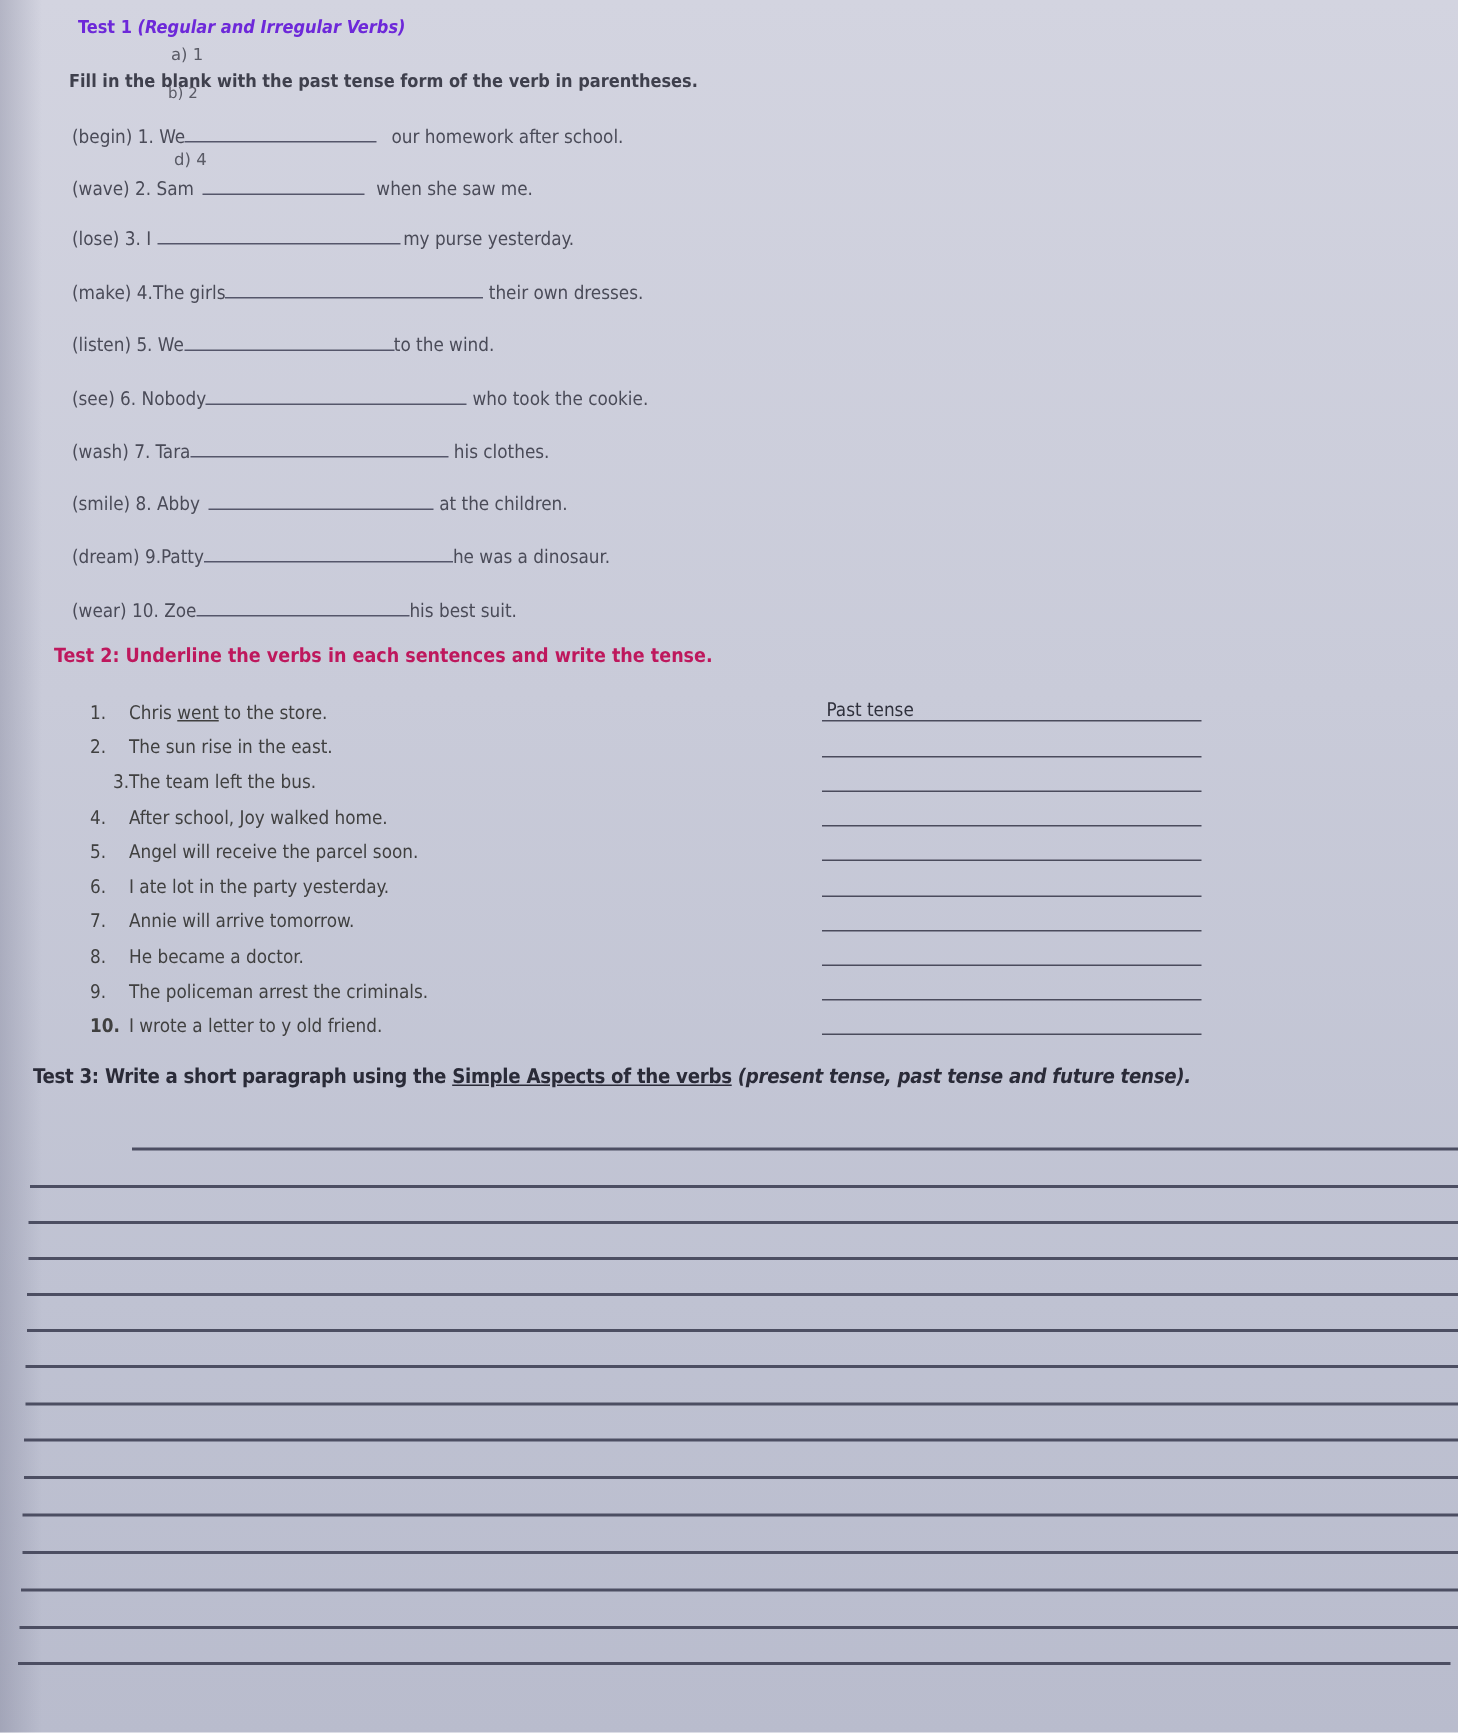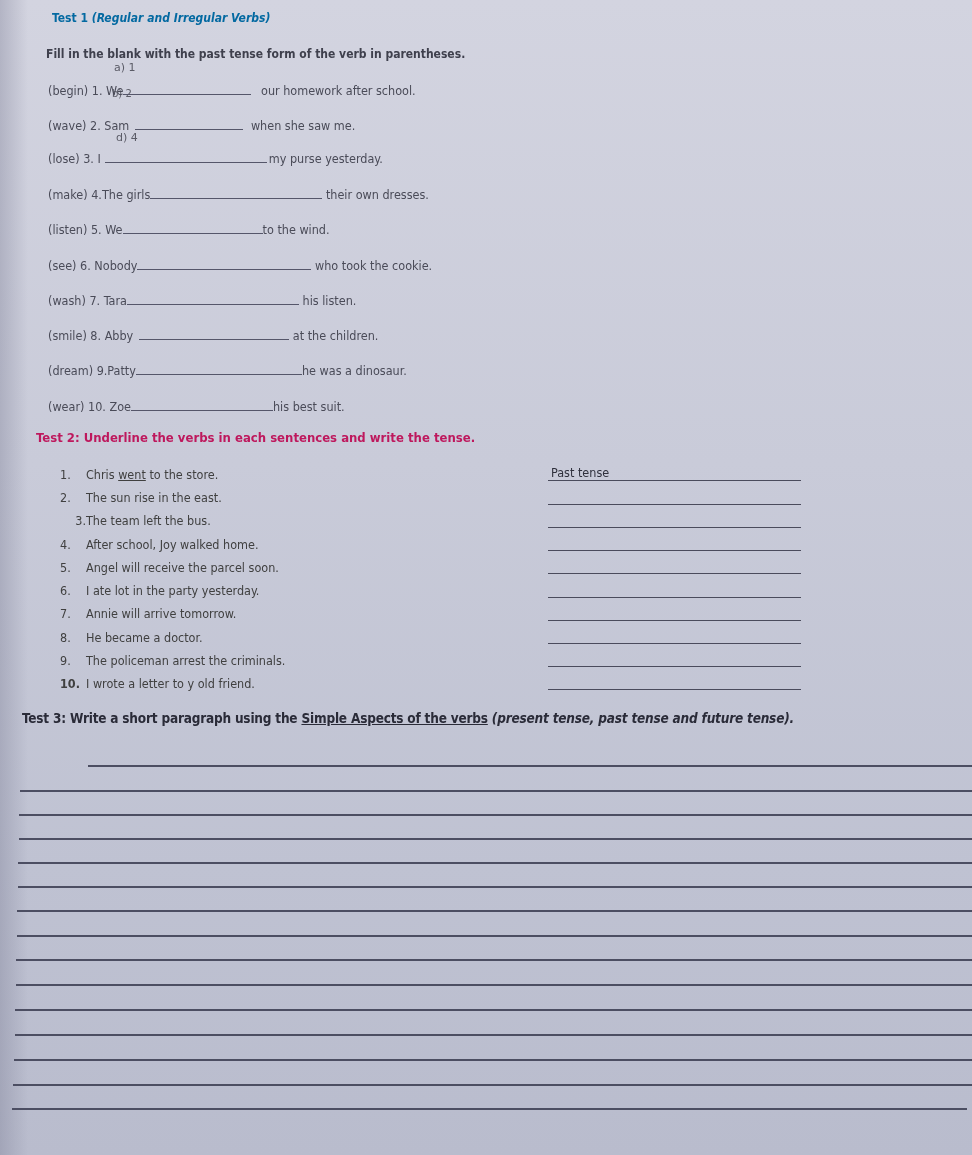--- a/index.html
+++ b/index.html
@@ -7,24 +7,24 @@
       width: 972px; height: 1155px; overflow: hidden; position: relative;
       background: linear-gradient(180deg, #d3d4e0 0%, #c9cbd9 40%, #bfc2d2 75%, #b9bccd 100%);
       font-family: "DejaVu Sans Condensed", "DejaVu Sans", sans-serif;
       color: #3a3b47;
     }
     .shade-left {
       position: absolute; left: 0; top: 0; width: 28px; height: 1155px;
       background: linear-gradient(90deg, rgba(120,122,145,0.35), rgba(120,122,145,0));
     }
     .abs { position: absolute; white-space: nowrap; }
-    .t1-title { left: 52px; top: 11px; font-size: 12px; font-weight: bold; color: #0369a1; }
+    .t1-title { left: 52px; top: 11px; font-size: 12px; font-weight: bold; color: #6d28d9; }
     .t1-title i { font-weight: bold; }
     .t1-instr { left: 46px; top: 47px; font-size: 12px; font-weight: bold; color: #3f404d; }
-    .hand { font-family: "DejaVu Sans", sans-serif; font-size: 11px; color: #5a5b66; margin-top: 31px; }
+    .hand { font-family: "DejaVu Sans", sans-serif; font-size: 11px; color: #5a5b66; }
     .fill-row { font-size: 12.5px; color: #4a4b58; }
     .blank { display: inline-block; border-bottom: 1px solid #55566a; height: 12px; vertical-align: baseline; }
     .t2-title { left: 36px; top: 430px; font-size: 13px; font-weight: bold; color: #be185d; }
     .t2-row { font-size: 12.5px; color: #404040; }
     .t2-num { display: inline-block; width: 26px; }
     .t2-ans {
       position: absolute; left: 548px; width: 253px; height: 15px;
       border-bottom: 1px solid #4a4b5c; font-size: 12.5px; color: #2f303c;
     }
     .u { text-decoration: underline; }
@@ -78,21 +78,21 @@
 
 <div class="abs fill-row" style="left:48px; top:257px;">
   <span>(see)</span>
   <span>6. Nobody</span><span class="blank" style="width:174px;"></span>
   <span>who took the cookie.</span>
 </div>
 
 <div class="abs fill-row" style="left:48px; top:292px;">
   <span>(wash)</span>
   <span>7. Tara</span><span class="blank" style="width:172px;"></span>
-  <span>his listen.</span>
+  <span>his clothes.</span>
 </div>
 
 <div class="abs fill-row" style="left:48px; top:327px;">
   <span>(smile)</span>
   <span>8. Abby</span><span class="blank" style="width:150px; margin-left:6px;"></span>
   <span>at the children.</span>
 </div>
 
 <div class="abs fill-row" style="left:48px; top:362px;">
   <span>(dream)</span>

